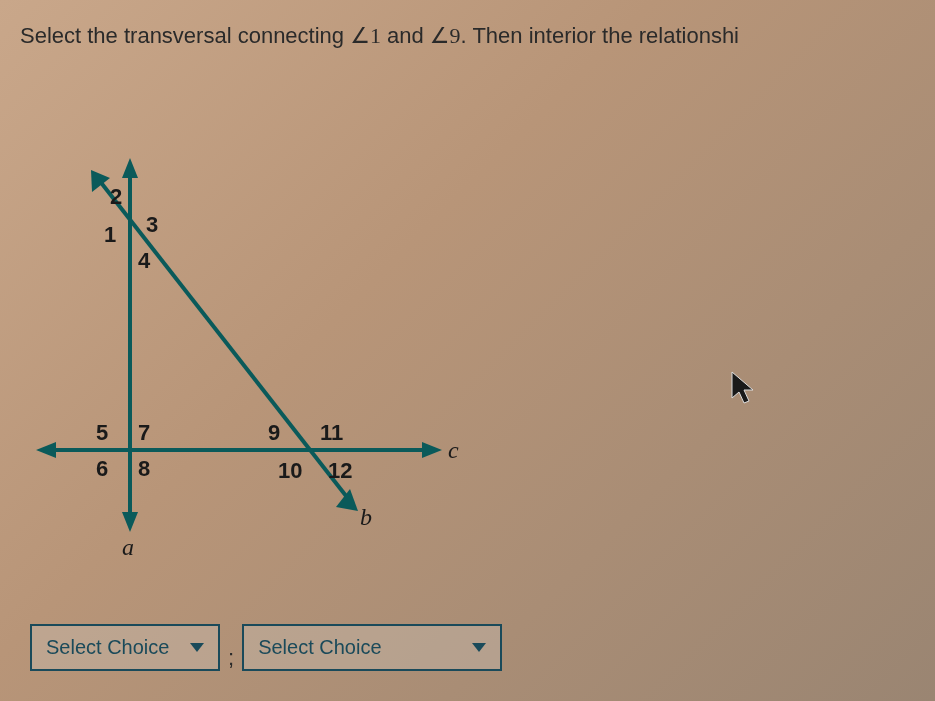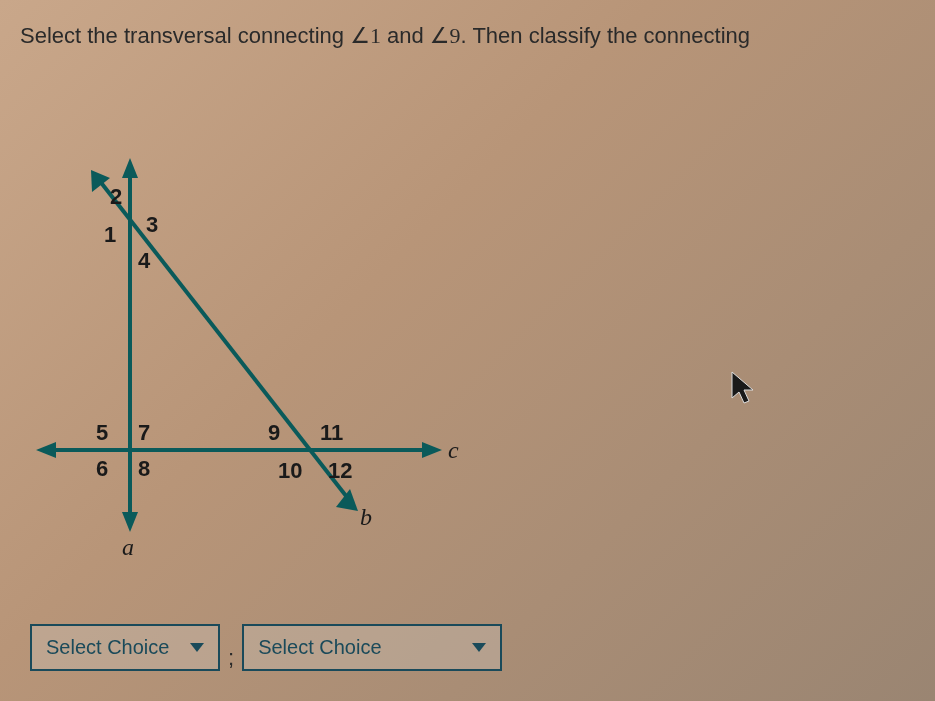--- a/index.html
+++ b/index.html
@@ -102,21 +102,21 @@
       position: absolute;
       top: 370px;
       left: 730px;
     }
   </style>
 </head>
 <body>
 
 <div class="question-text">
   <span class="line1">
-    <span>Select the transversal connecting </span><span class="angle-symbol">∠1</span><span> and </span><span class="angle-symbol">∠9</span><span>. Then classify the connecting</span>
+    <span>Select the transversal connecting </span><span class="angle-symbol">∠1</span><span> and </span><span class="angle-symbol">∠9</span><span>. Then interior the relationshi</span>
   </span>
 </div>
 
 <div class="diagram-container">
   <svg viewBox="0 0 450 420">
 
     <line class="line-stroke" x1="100" y1="30" x2="100" y2="380"></line>
     <polygon class="arrow-head" points="100,18 92,38 108,38"></polygon>
     <polygon class="arrow-head" points="100,392 92,372 108,372"></polygon>
 

